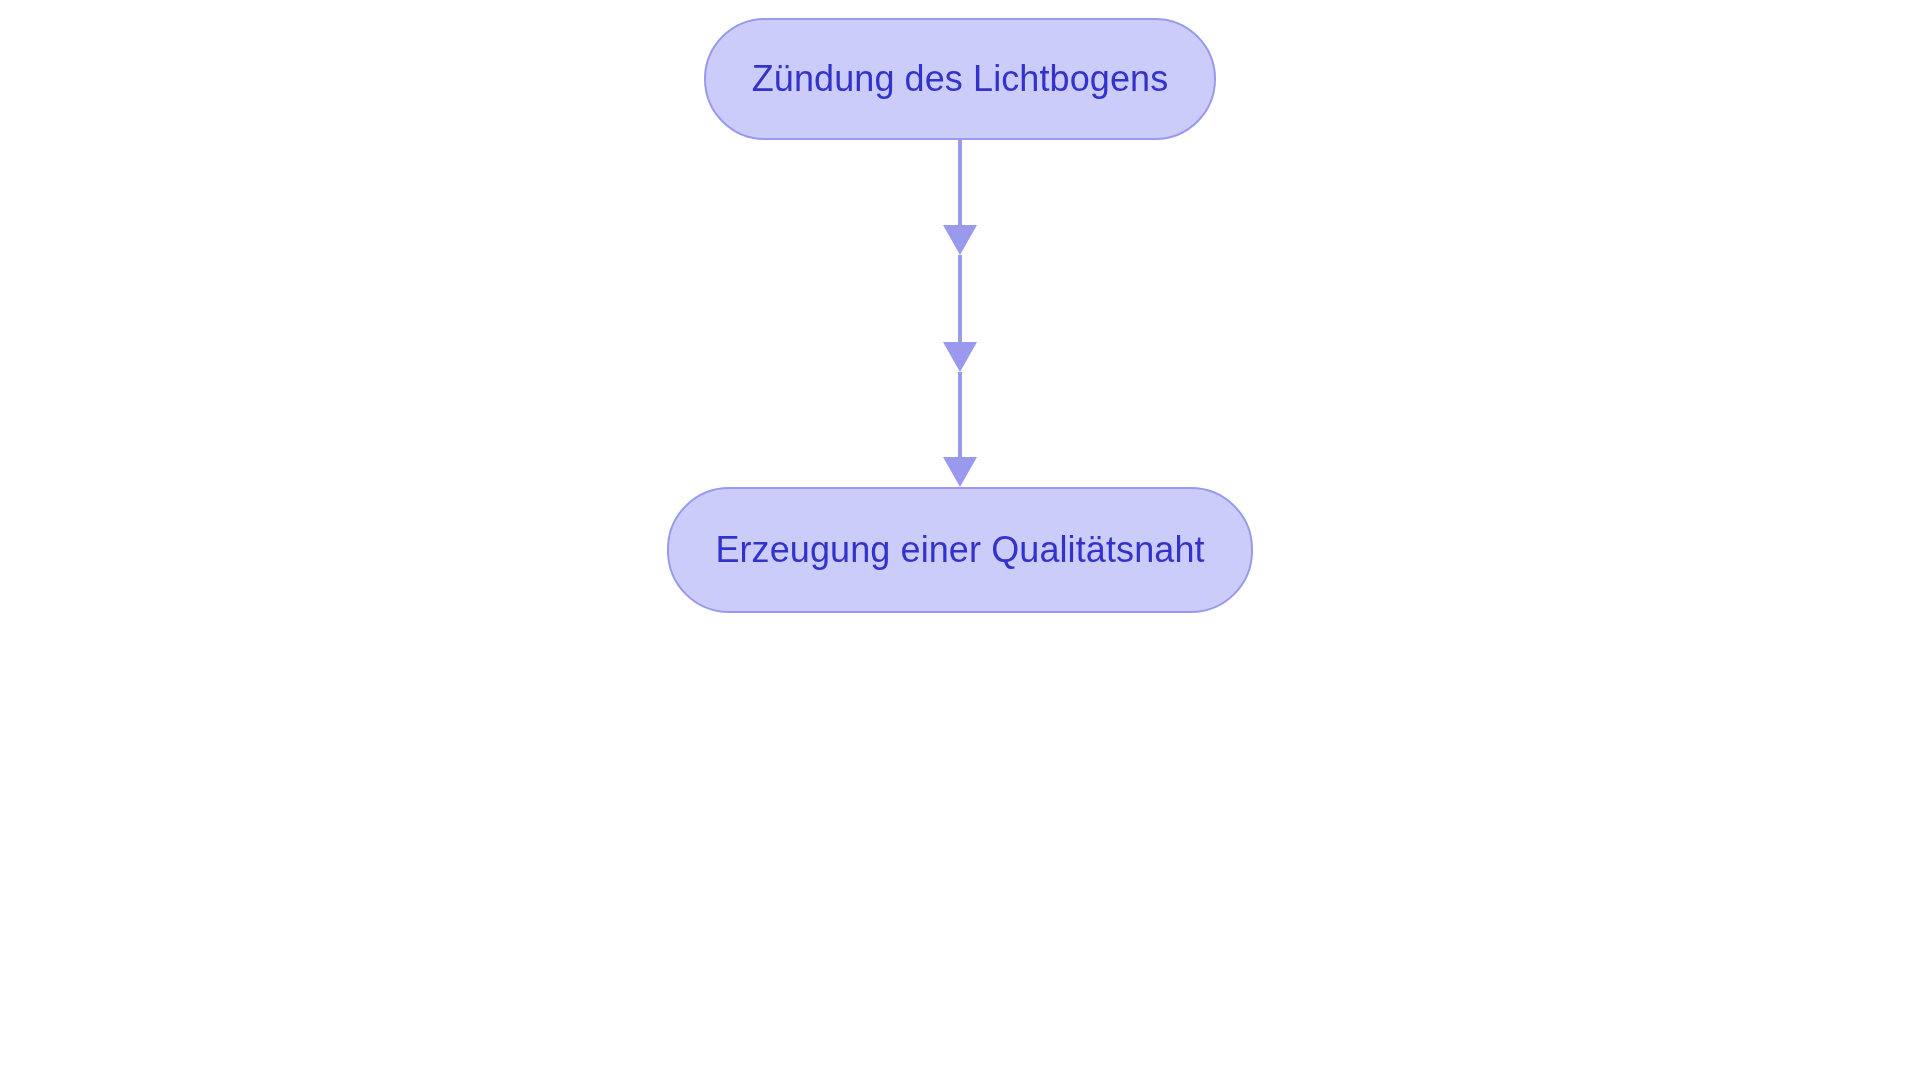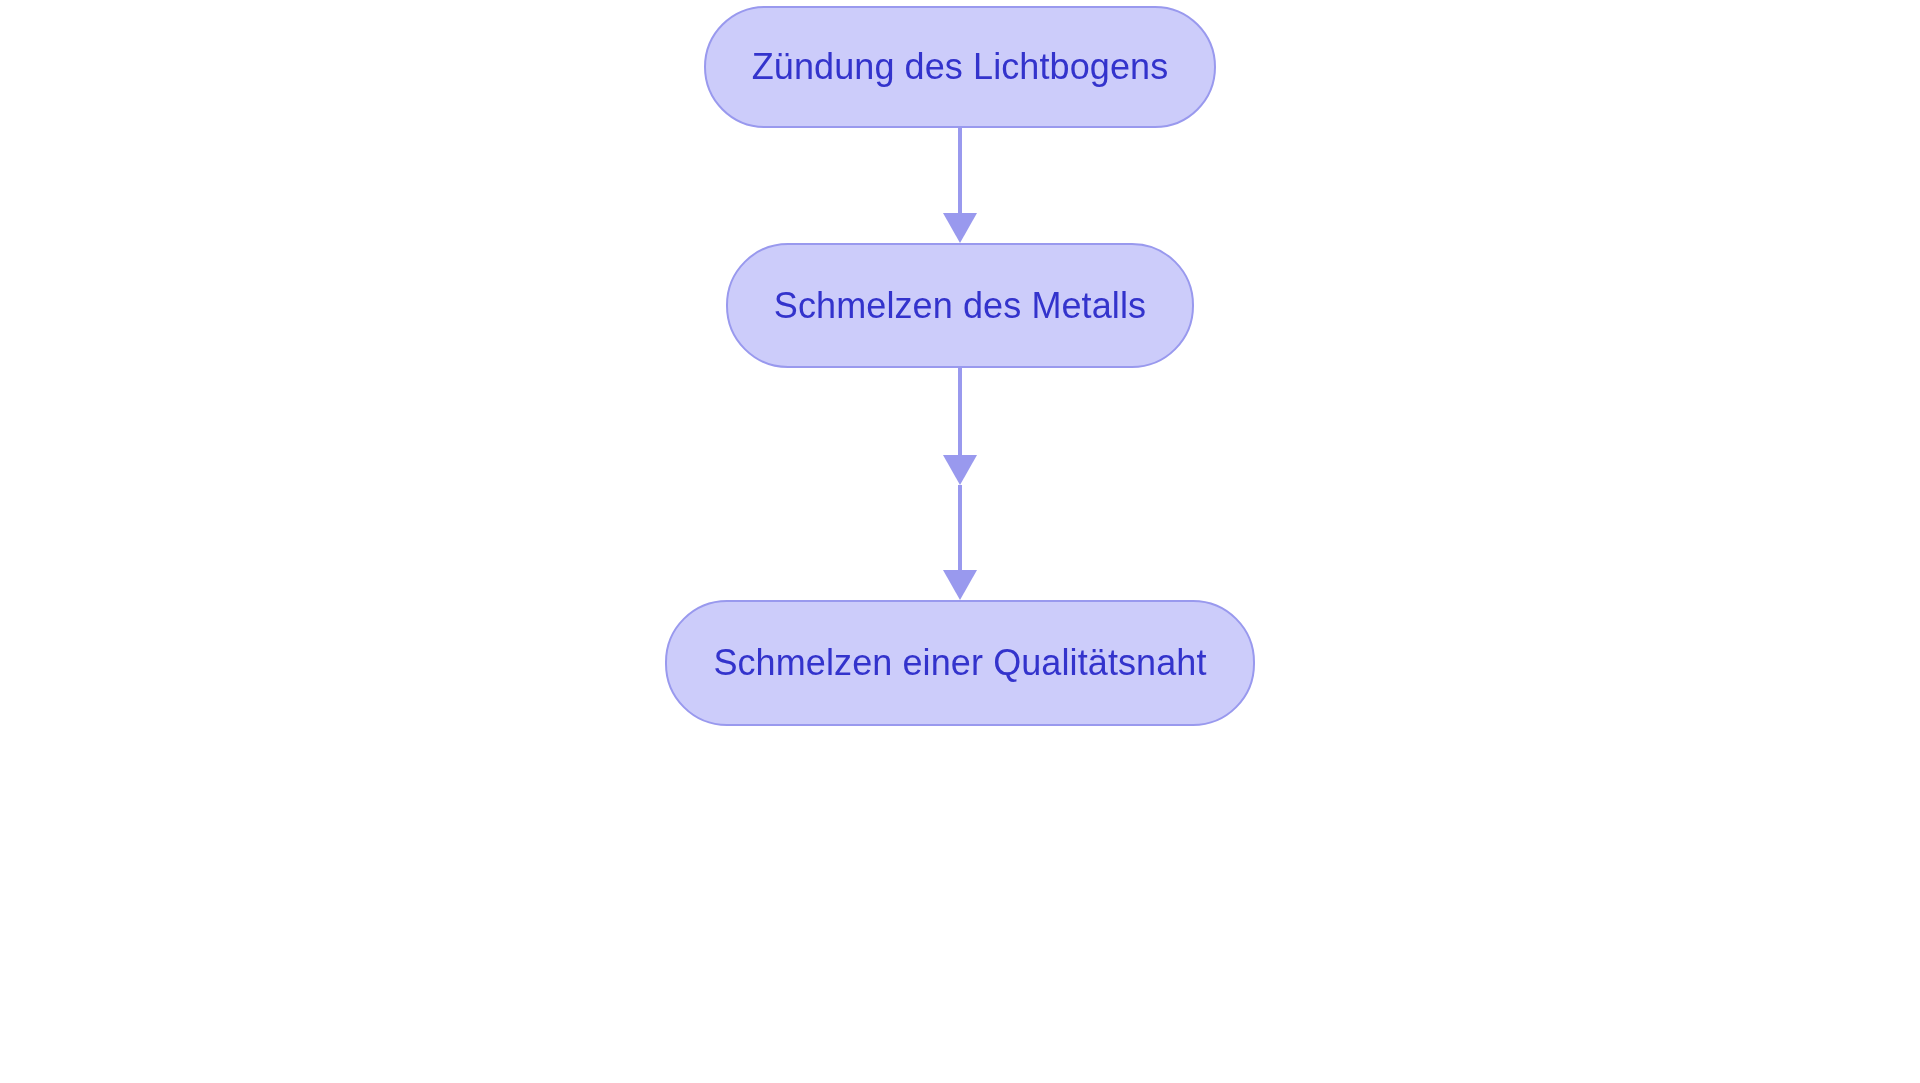--- a/index.html
+++ b/index.html
@@ -46,21 +46,21 @@
     justify-content: center;
     white-space: nowrap;
     padding: 0 46px;
     position: relative;
     z-index: 2;
   }
   .node-label {
     display: block;
   }
   
-  .node-1 { height: 122px; min-width: 465px; margin-top: 6px; }
+  .node-1 { height: 122px; min-width: 465px; margin-top: 18px; }
   .node-2 { height: 125px; min-width: 420px; }
   .node-3 { height: 124px; min-width: 380px; }
   .node-4 { height: 126px; min-width: 528px; }
 
   .connector {
     position: relative;
     width: 40px;
     display: flex;
     flex-direction: column;
     align-items: center;
@@ -91,33 +91,30 @@
 
     <div class="node node-1">
       <span class="node-label">Zündung des Lichtbogens</span>
     </div>
 
     <div class="connector connector-1">
       <div class="connector-line"></div>
       <div class="connector-head"></div>
     </div>
 
-    <div class="node node-2">
-      <span class="node-label">Schmelzen des Metalls</span>
-    </div>
 
     <div class="connector connector-2">
       <div class="connector-line"></div>
       <div class="connector-head"></div>
     </div>
 
 
     <div class="connector connector-3">
       <div class="connector-line"></div>
       <div class="connector-head"></div>
     </div>
 
     <div class="node node-4">
-      <span class="node-label">Schmelzen einer Qualitätsnaht</span>
+      <span class="node-label">Erzeugung einer Qualitätsnaht</span>
     </div>
 
   </div>
 </div>
 
 </body></html>

